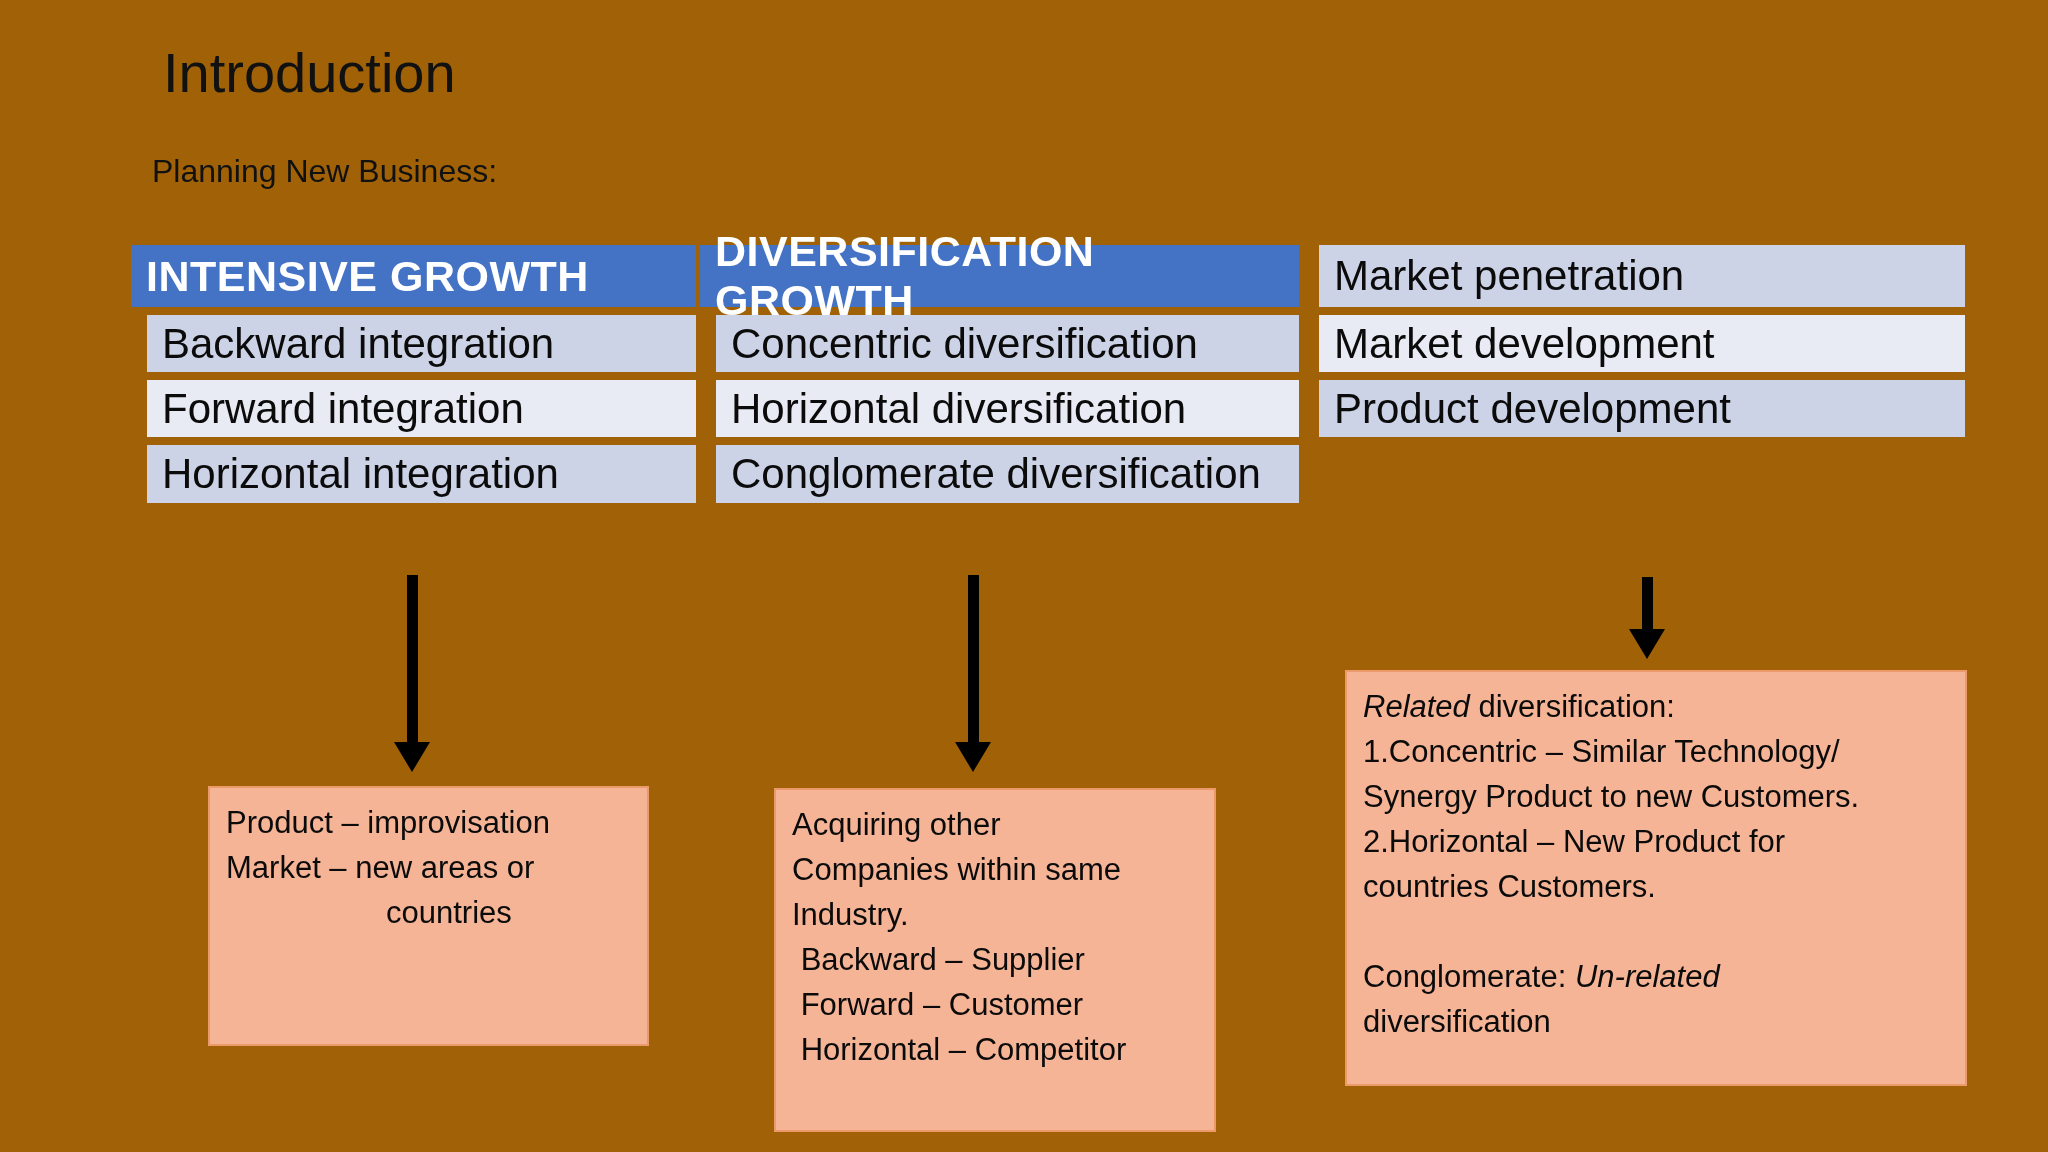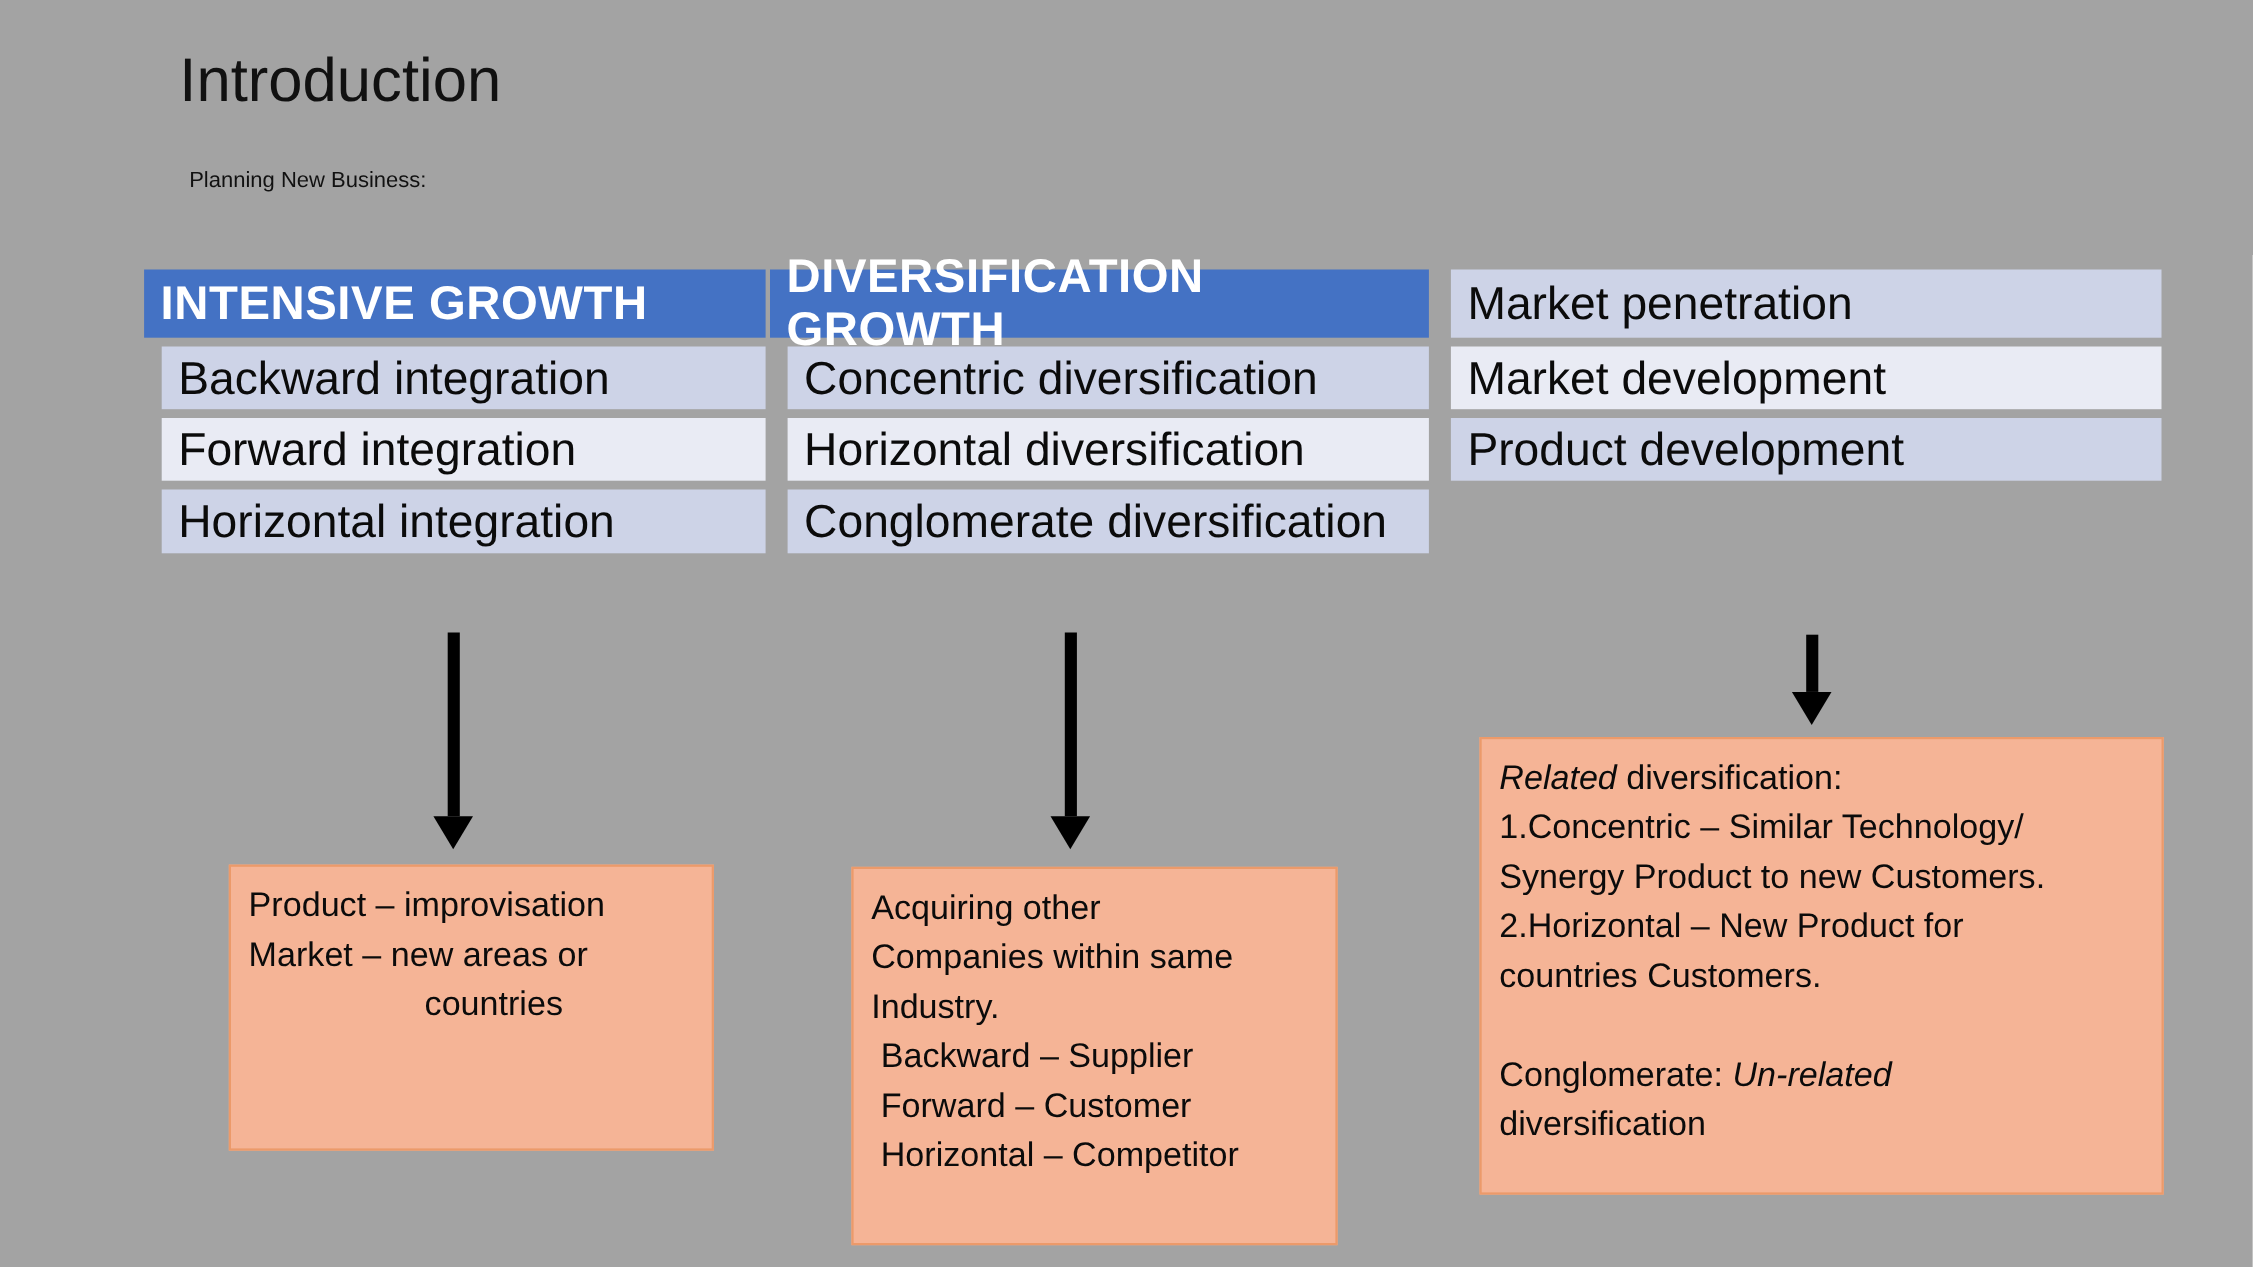--- a/index.html
+++ b/index.html
@@ -1,26 +1,26 @@
 <!DOCTYPE html>
 <html><head>
 <meta charset="utf-8">
 <style>
   html,body { margin:0; padding:0; background:#ffffff; }
   .slide {
-    position:relative; width:2048px; height:1152px; background:#a3a3a3;
+    position:relative; width:2048px; height:1152px; background:#a16207;
     font-family:"Liberation Sans", sans-serif; color:#0b0b0b; overflow:hidden;
   }
   .title {
     position:absolute; left:163px; top:42px;
     font-size:56px; line-height:1.1; color:#111111;
   }
   .subtitle {
-    position:absolute; left:172px; top:152px;
-    font-size:20px; line-height:1.2; color:#111111;
+    position:absolute; left:152px; top:152px;
+    font-size:32px; line-height:1.2; color:#111111;
   }
 
   
   .growth-table {
     position:absolute; left:131px; top:245px;
     display:grid;
     grid-template-columns:565px 599px 662px;
     grid-template-rows:62px 57px 57px 58px;
     column-gap:4px; row-gap:8px;
   }

